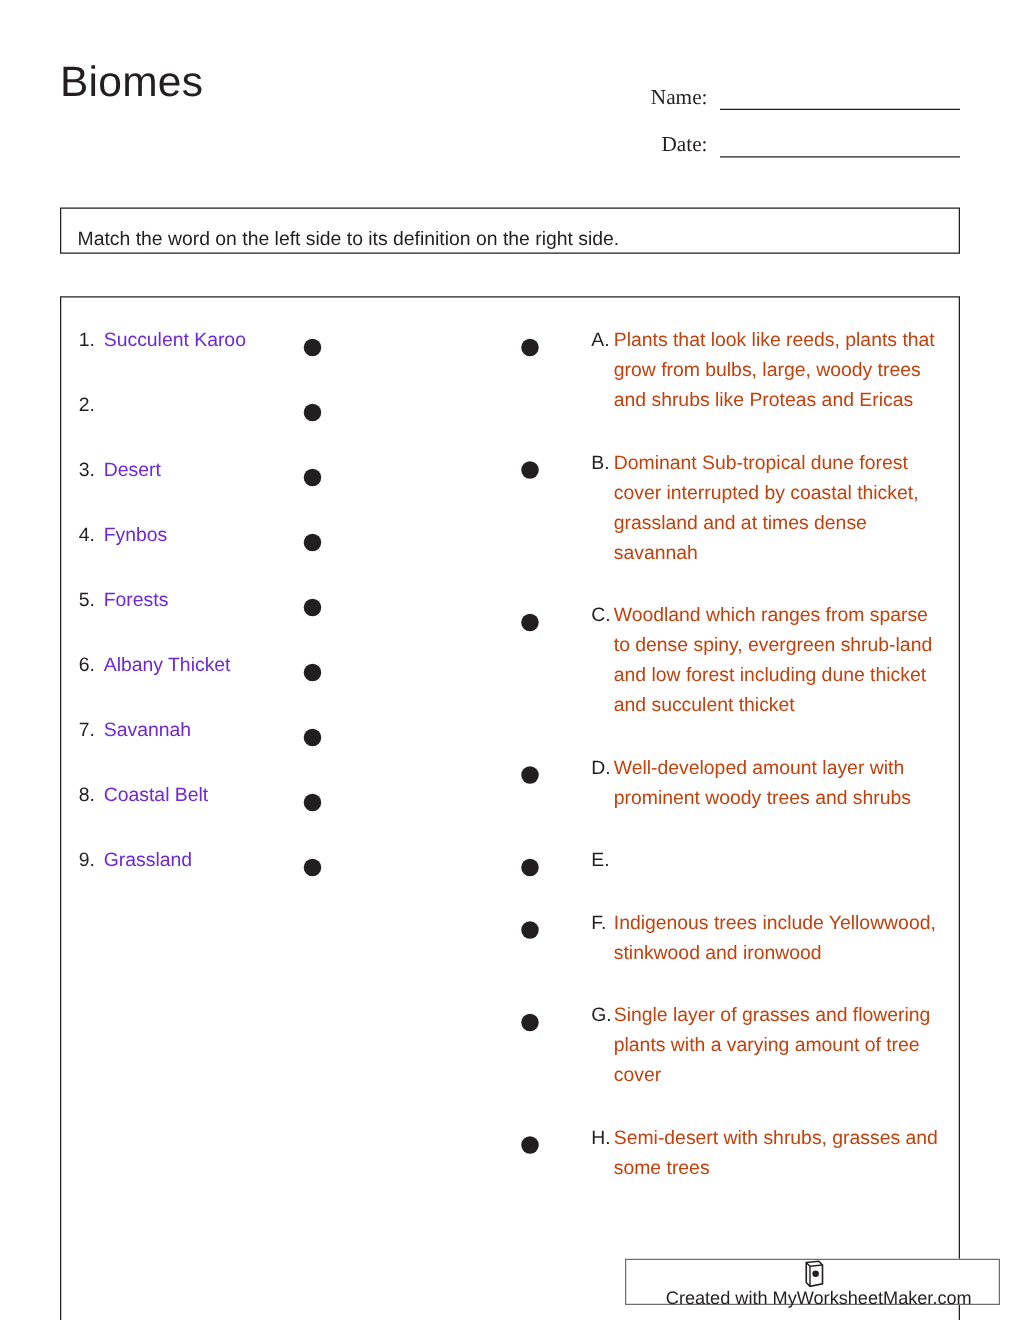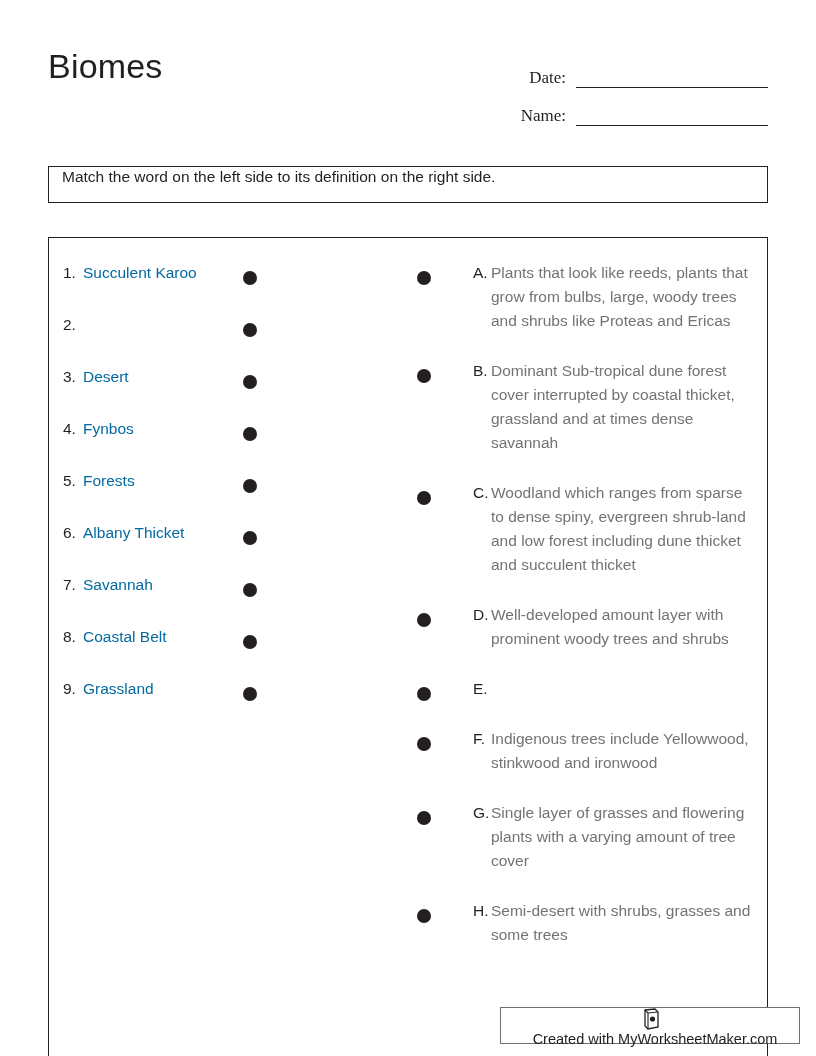--- a/index.html
+++ b/index.html
@@ -69,21 +69,21 @@
   
   .instructions {
     position: absolute;
     left: 48px;
     top: 166px;
     width: 720px;
     height: 37px;
     border: 1.6px solid #231f20;
     box-sizing: border-box;
     display: flex;
-    align-items: flex-start;
+    align-items: flex-end;
     padding: 0 13px;
   }
   .instructions-text {
     font-size: 15.5px;
     line-height: 20px;
     color: #231f20;
   }
 
   
   .match-box {
@@ -122,21 +122,21 @@
     font-size: 15.5px;
     line-height: 24px;
     color: #231f20;
     width: 20px;
     flex: 0 0 20px;
     text-align: left;
   }
   .term-label {
     font-size: 15.5px;
     line-height: 24px;
-    color: #0369a1;
+    color: #6d28d9;
     flex: 1 1 auto;
     padding-right: 6px;
   }
   .dot {
     width: 14px;
     height: 14px;
     border-radius: 50%;
     background: #231f20;
     flex: 0 0 14px;
     margin-top: 5px;
@@ -169,21 +169,21 @@
   .def-letter {
     font-size: 15.5px;
     line-height: 24px;
     color: #231f20;
     flex: 0 0 18px;
     width: 18px;
   }
   .def-text {
     font-size: 15.5px;
     line-height: 24px;
-    color: #737373;
+    color: #c2410c;
     flex: 1 1 auto;
   }
 
   
   .watermark {
     position: absolute;
     left: 500px;
     top: 1007px;
     width: 300px;
     height: 37px;
@@ -214,25 +214,25 @@
 </head>
 <body>
 
 <div class="page">
 
   <div class="header">
     <div class="title">Biomes</div>
 
     <div class="fields">
       <div class="field-row">
-        <span class="field-label">Date:</span>
+        <span class="field-label">Name:</span>
         <span class="field-line"></span>
       </div>
       <div class="field-row">
-        <span class="field-label">Name:</span>
+        <span class="field-label">Date:</span>
         <span class="field-line"></span>
       </div>
     </div>
   </div>
 
   <div class="instructions">
     <span class="instructions-text">Match the word on the left side to its definition on the right side.</span>
   </div>
 
   <div class="match-box">

